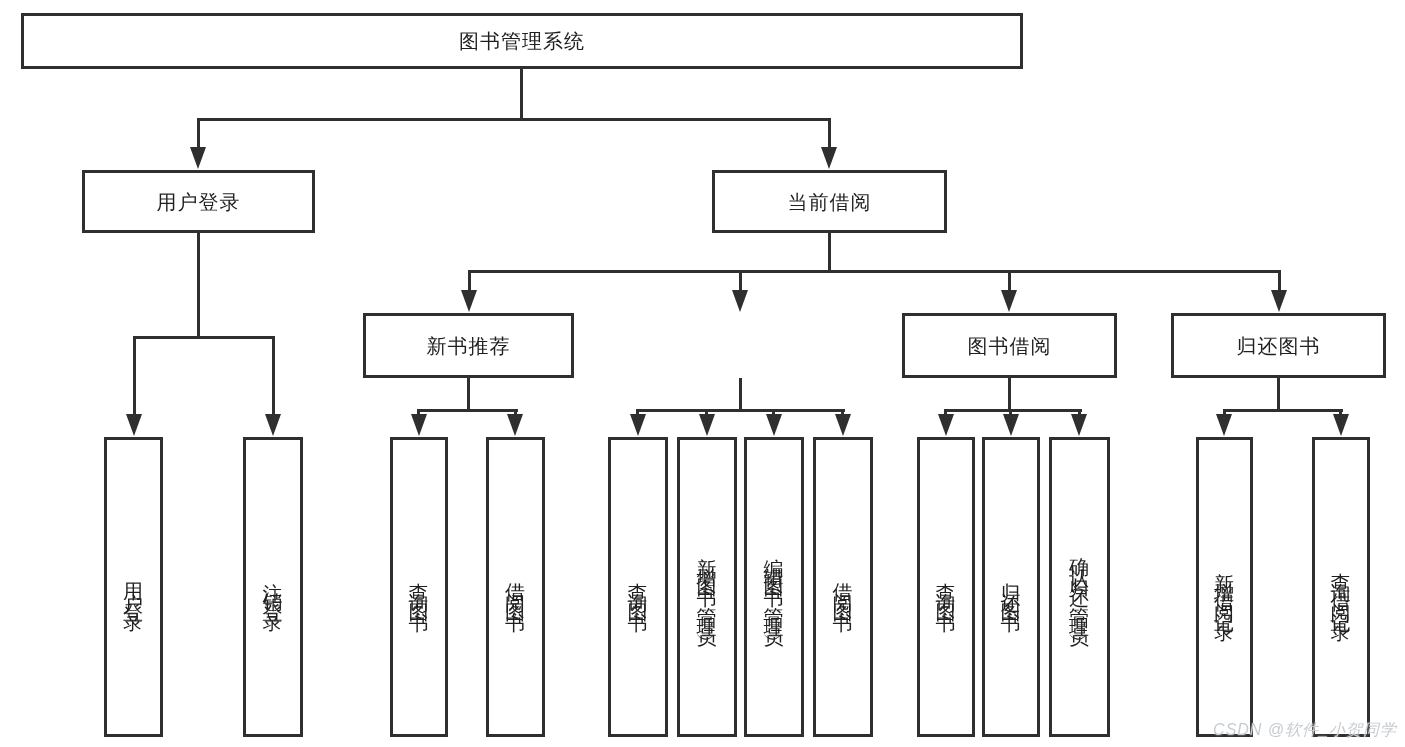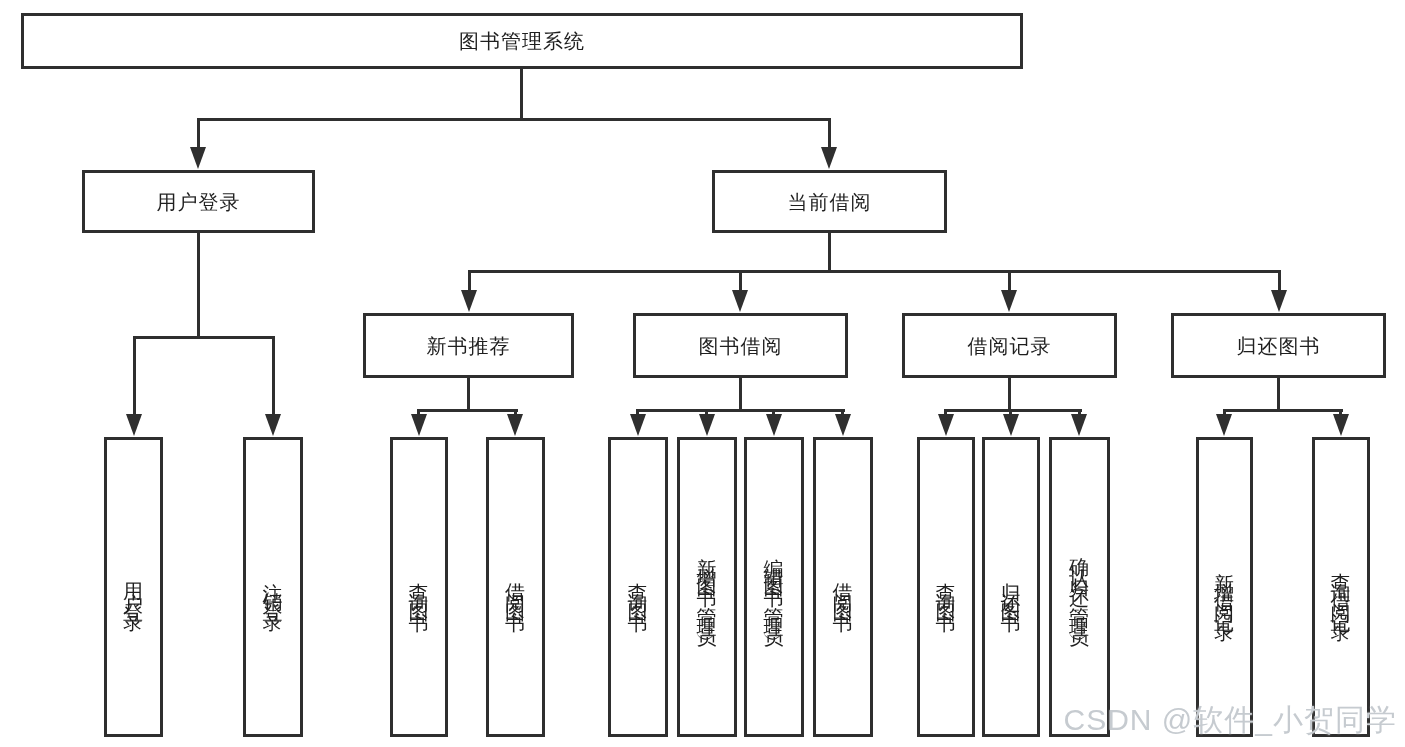--- a/index.html
+++ b/index.html
@@ -43,24 +43,25 @@
   i.h{height:3px;background:var(--line);}
   i.a{
     width:0;height:0;
     border-left:8px solid transparent;
     border-right:8px solid transparent;
     border-top:22px solid var(--line);
   }
   .watermark{
     position:absolute;
     right:8px;bottom:6px;
-    font-size:30px;
+    font-size:16px;
     color:var(--wm);
     letter-spacing:1px;
     text-shadow:0 0 2px rgba(255,255,255,.8);
+    font-style:italic;
   }
 </style>
 </head>
 <body>
 
 <div class="canvas">
 
   <i class="v" style="left:520px;top:69px;height:50px"></i>
   <i class="h" style="left:197px;top:118px;width:634px"></i>
   <i class="v" style="left:197px;top:118px;height:31px"></i>
@@ -127,25 +128,22 @@
   <div class="box" style="left:82px;top:170px;width:233px;height:63px">
     <span class="lbl">用户登录</span>
   </div>
   <div class="box" style="left:712px;top:170px;width:235px;height:63px">
     <span class="lbl">当前借阅</span>
   </div>
 
   <div class="box" style="left:363px;top:313px;width:211px;height:65px">
     <span class="lbl">新书推荐</span>
   </div>
-  <div class="box" style="left:633px;top:313px;width:215px;height:65px">
+  <div class="box" style="left:902px;top:313px;width:215px;height:65px">
     <span class="lbl">图书借阅</span>
-  </div>
-  <div class="box" style="left:902px;top:313px;width:215px;height:65px">
-    <span class="lbl">借阅记录</span>
   </div>
   <div class="box" style="left:1171px;top:313px;width:215px;height:65px">
     <span class="lbl">归还图书</span>
   </div>
 
   <div class="box vert" style="left:104px;top:437px;width:59px;height:300px">
     <span class="lbl">用户登录</span>
   </div>
   <div class="box vert" style="left:243px;top:437px;width:60px;height:300px">
     <span class="lbl">注销登录</span>

